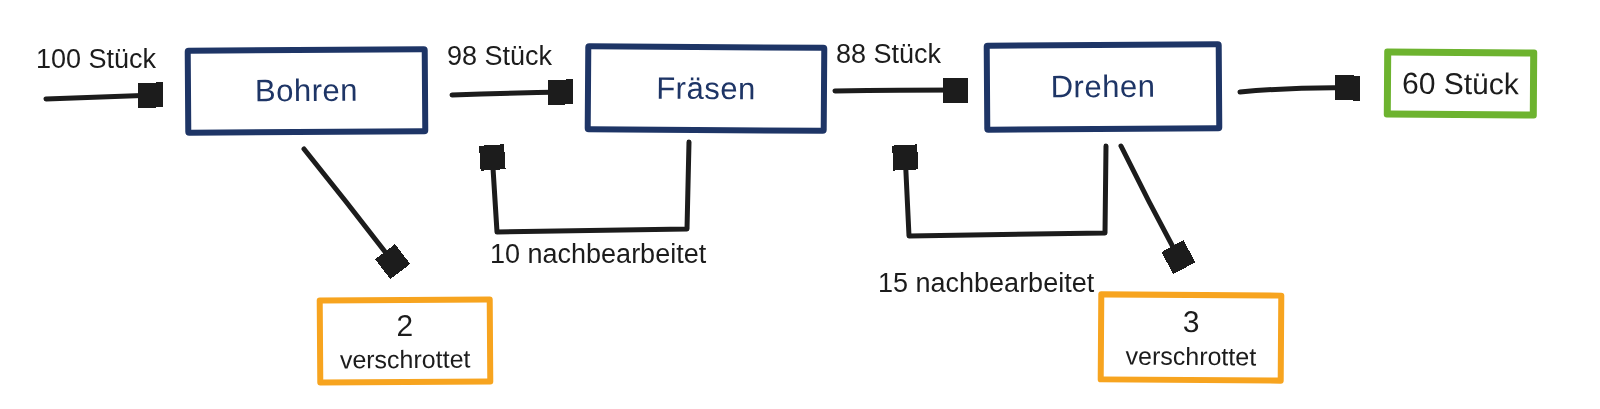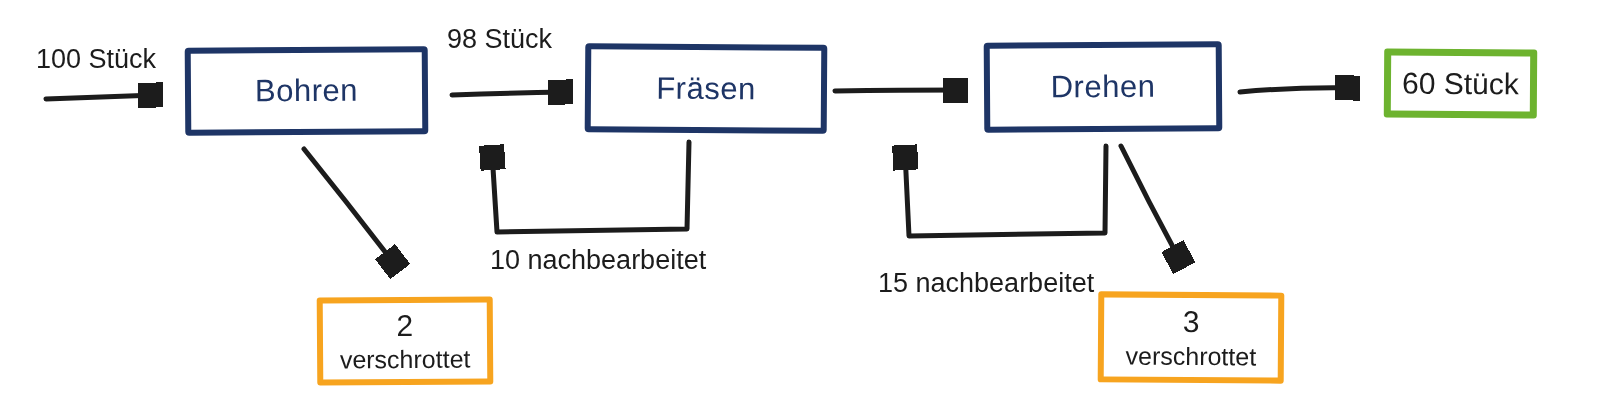--- a/index.html
+++ b/index.html
@@ -90,36 +90,37 @@
     <path d="M 1106,146 L 1105,233 L 909,236 L 905,152" marker-end="url(#ah)"></path>
     <path d="M 1121,146 Q 1150,205 1181,262" marker-end="url(#ah)"></path>
   </svg>
 
   <div class="flow-label" style="left:36px; top:44px;">100 Stück</div>
 
   <div class="box station tilt-l" style="left:185px; top:47px; width:243px; height:88px;">
     <span>Bohren</span>
   </div>
 
-  <div class="flow-label" style="left:447px; top:24px;">98 Stück</div>
+  <div class="flow-label" style="left:447px; top:41px;">98 Stück</div>
 
   <div class="box station tilt-r" style="left:585px; top:44px; width:242px; height:89px;">
     <span>Fräsen</span>
   </div>
 
+  <div class="flow-label" style="left:836px; top:39px;">88 Stück</div>
 
   <div class="box station tilt-l" style="left:984px; top:42px; width:238px; height:90px;">
     <span>Drehen</span>
   </div>
 
   <div class="box output tilt-r" style="left:1384px; top:49px; width:153px; height:69px;">
     <span>60 Stück</span>
   </div>
 
-  <div class="flow-label" style="left:490px; top:245px;">10 nachbearbeitet</div>
+  <div class="flow-label" style="left:490px; top:239px;">10 nachbearbeitet</div>
 
   <div class="flow-label" style="left:878px; top:268px;">15 nachbearbeitet</div>
 
   <div class="box scrap tilt-l" style="left:317px; top:297px; width:176px; height:88px;">
     <span class="count">2</span>
     <span class="caption">verschrottet</span>
   </div>
 
   <div class="box scrap tilt-r" style="left:1098px; top:292px; width:186px; height:91px;">
     <span class="count">3</span>

